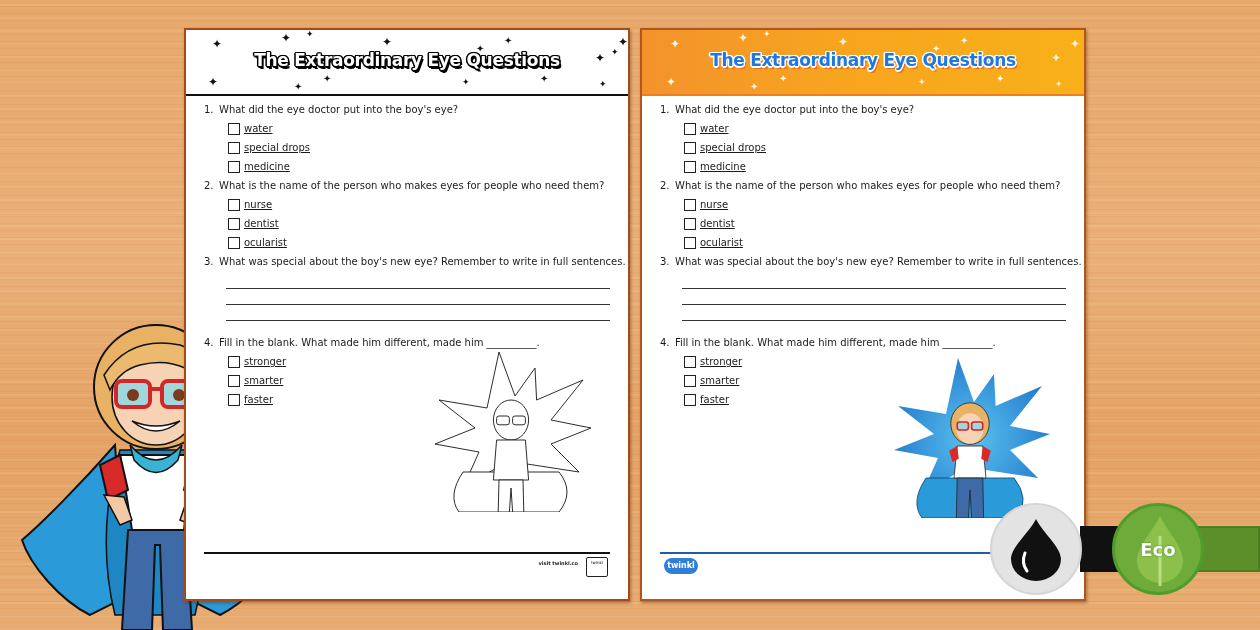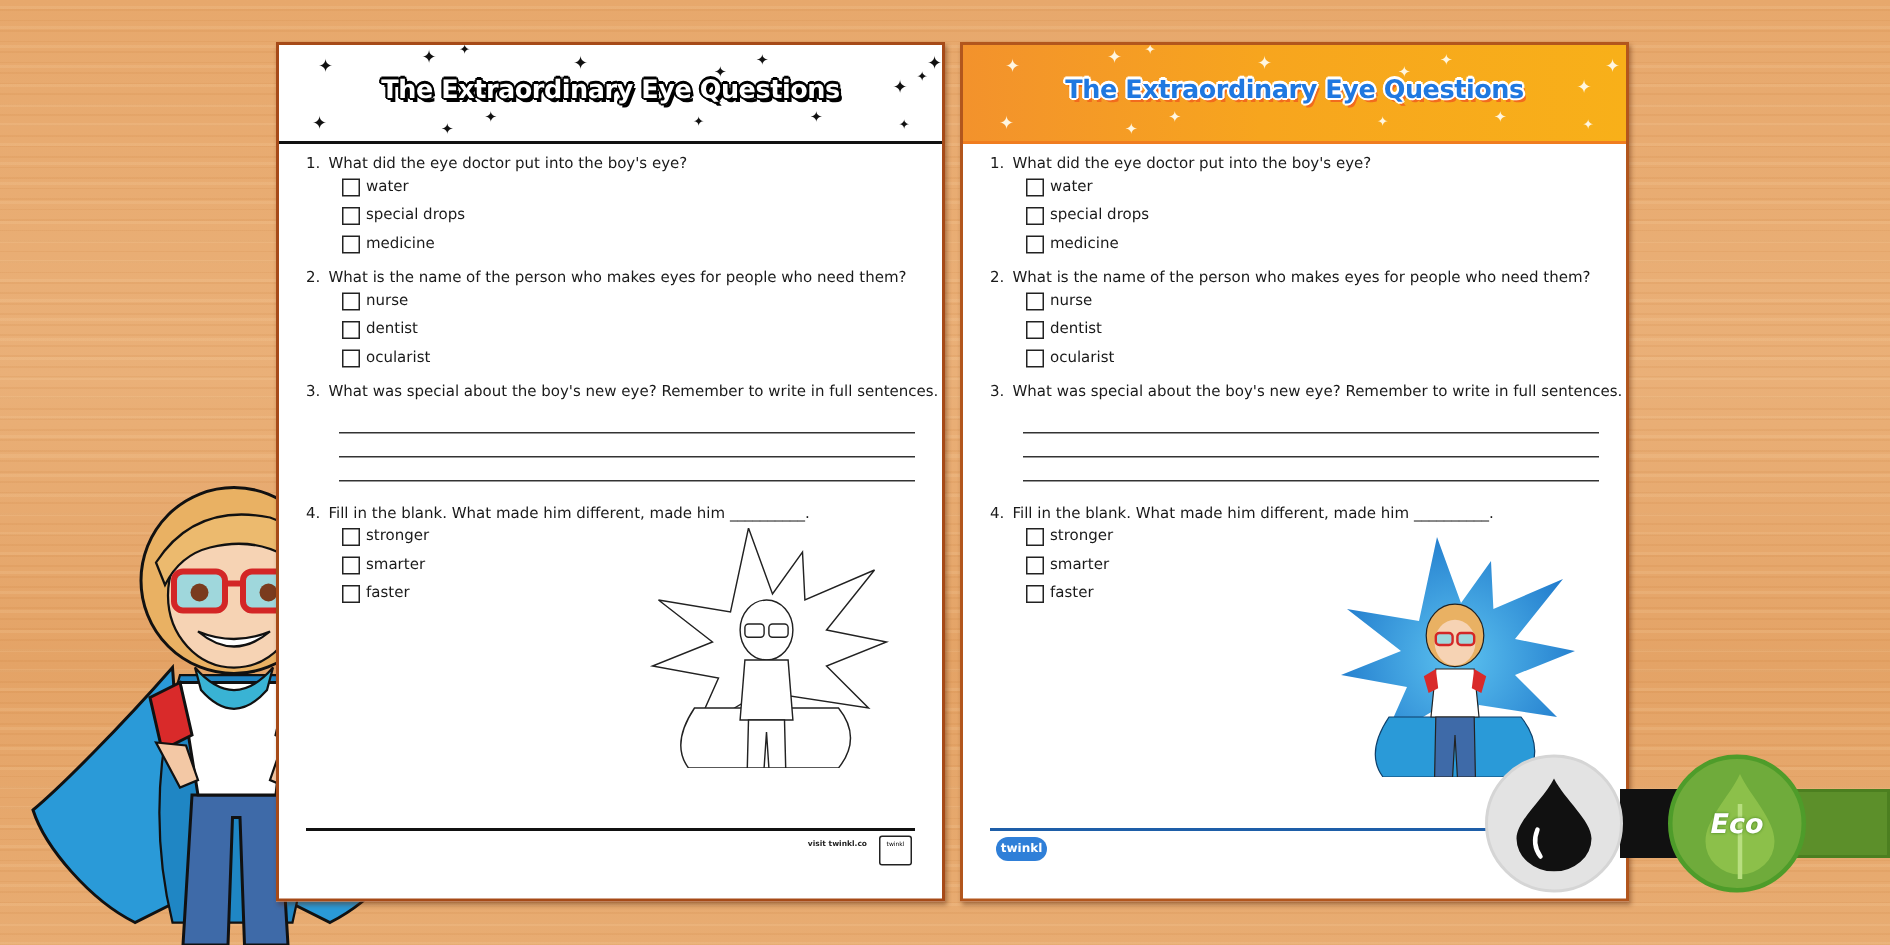--- a/index.html
+++ b/index.html
@@ -78,23 +78,25 @@
     .q-text {
       display: flex;
       gap: 6px;
       height: 19px;
       align-items: center;
       white-space: nowrap;
     }
     .q-num { width: 9px; text-align: right; }
     .opt {
       display: flex;
+      align-items: center;
       gap: 4px;
       height: 19px;
       padding-left: 24px;
+      text-decoration: underline;
     }
     .box {
       width: 12px; height: 12px;
       border: 1px solid #222;
       background: #fff;
       flex: none;
     }
     .write-line {
       margin-left: 22px;
       height: 16px;
@@ -193,21 +195,21 @@
       display: flex; align-items: center; justify-content: center;
       color: #fff;
       font-weight: bold;
       font-size: 18px;
     }
     .eco-leaf {
       position: absolute;
       left: 20px; top: 10px;
       width: 50px; height: 70px;
     }
-    .eco-label { position: relative; z-index: 2; text-shadow: 0 0 2px #3d7a1c; font-style: italic; }
+    .eco-label { position: relative; z-index: 2; text-shadow: 0 0 2px #3d7a1c; }
   </style>
 </head>
 <body>
 
 <svg class="hero-big" viewBox="0 0 270 315">
 
   <path d="M95 130 C60 170, 20 210, 2 225 C 10 250, 40 285, 70 300 L 110 280 L 100 200 Z" fill="#2a9ad8" stroke="#111" stroke-width="2"></path>
   <path d="M175 130 C210 170, 250 210, 268 225 C 260 250, 230 285, 200 300 L 160 280 L 170 200 Z" fill="#2a9ad8" stroke="#111" stroke-width="2"></path>
   <path d="M100 135 C80 200, 85 260, 95 300 L 175 300 C 185 260, 190 200, 170 135 Z" fill="#1f86c4" stroke="#111" stroke-width="1.5"></path>
 

